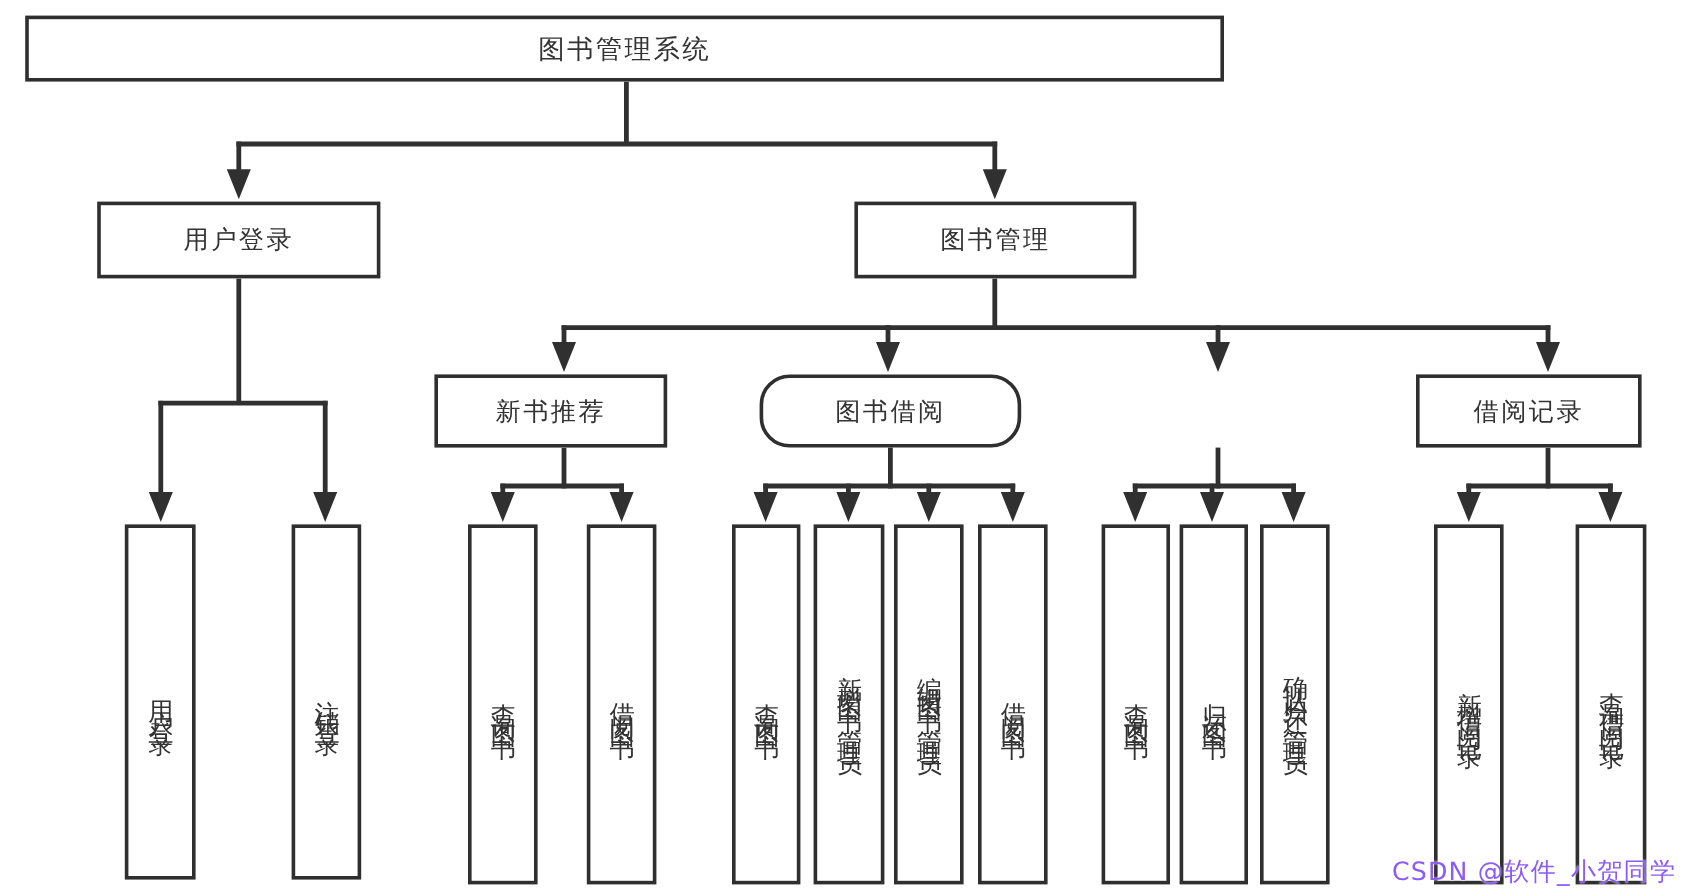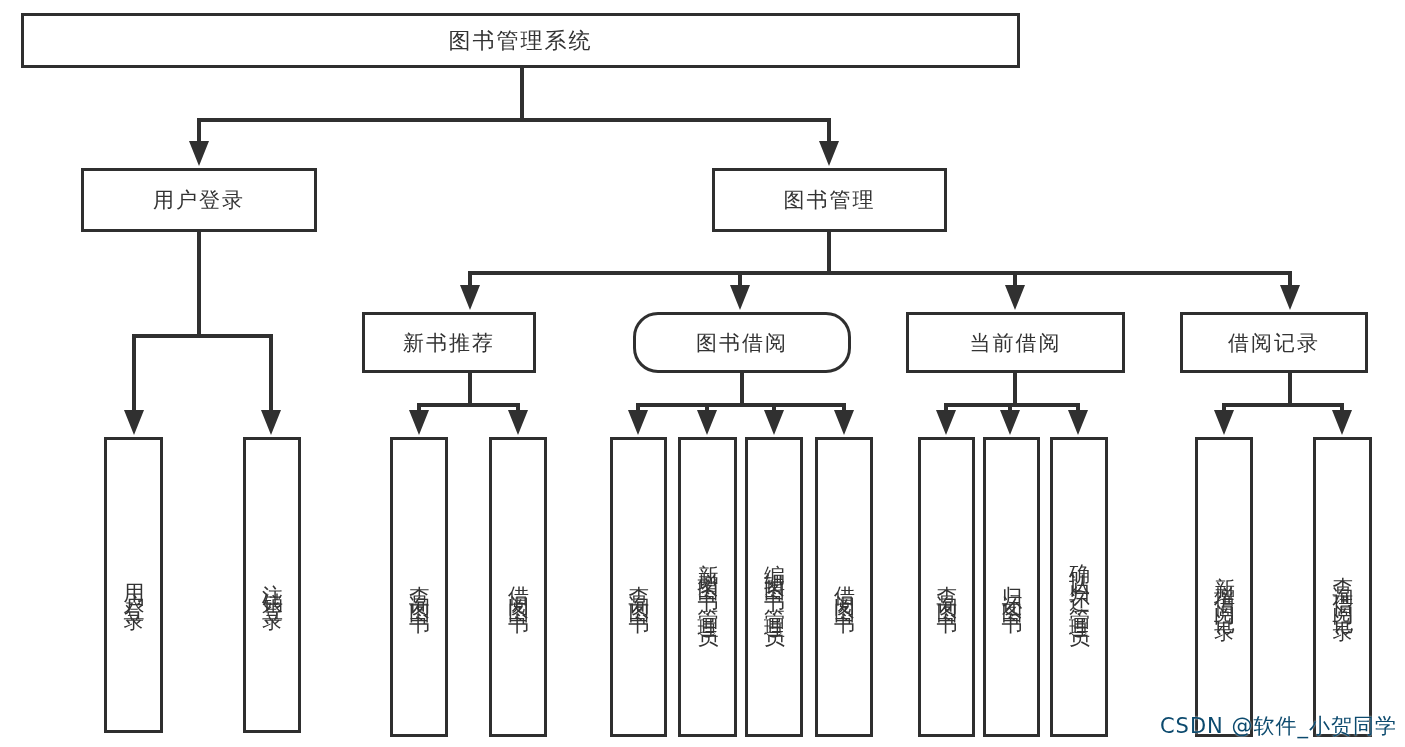--- a/index.html
+++ b/index.html
@@ -37,21 +37,21 @@
     font-size:21px;
     line-height:1;
     letter-spacing:9px;
     white-space:nowrap;
   }
   #watermark{
     position:absolute;
     right:8px;
     top:712px;
     z-index:2;
-    color:#0c4a6e;
+    color:#8b5cf6;
     font-size:21px;
     letter-spacing:1px;
     text-shadow:0 0 2px #ffffff;
     margin-left:16px;
   }
 </style>
 </head>
 <body>
 
 <div id="canvas">
@@ -122,28 +122,25 @@
     <span class="label">图书管理系统</span>
   </div>
 
   <div class="box" style="left:81px;top:168px;width:236px;height:64px;">
     <span class="label">用户登录</span>
   </div>
   <div class="box" style="left:712px;top:168px;width:235px;height:64px;justify-content:center;">
     <span class="label">图书管理</span>
   </div>
 
-  <div class="box" style="left:362px;top:312px;width:174px;height:61px;">
+  <div class="box" style="left:362px;top:312px;width:194px;height:61px;">
     <span class="label">新书推荐</span>
   </div>
   <div class="box" style="left:633px;top:312px;width:218px;height:61px;border-radius:25px;">
     <span class="label">图书借阅</span>
-  </div>
-  <div class="box" style="left:906px;top:312px;width:219px;height:61px;">
-    <span class="label">当前借阅</span>
   </div>
   <div class="box" style="left:1180px;top:312px;width:188px;height:61px;">
     <span class="label">借阅记录</span>
   </div>
 
   <div class="box" style="left:104px;top:437px;width:59px;height:296px;">
     <span class="vlabel">用户登录</span>
   </div>
   <div class="box" style="left:243px;top:437px;width:58px;height:296px;">
     <span class="vlabel">注销登录</span>

